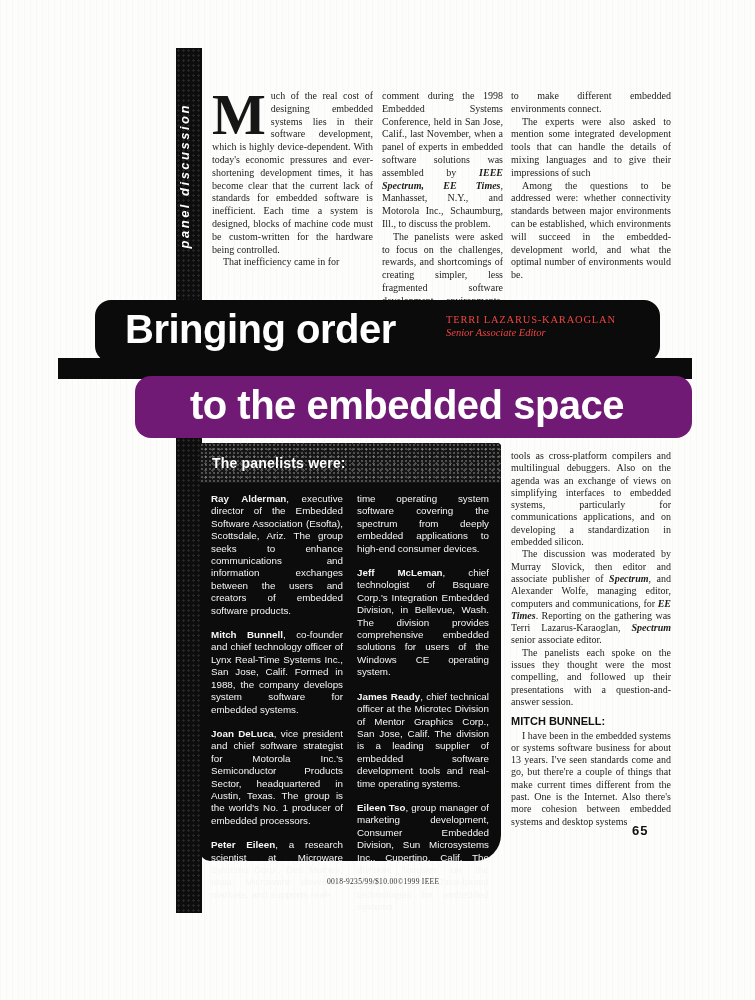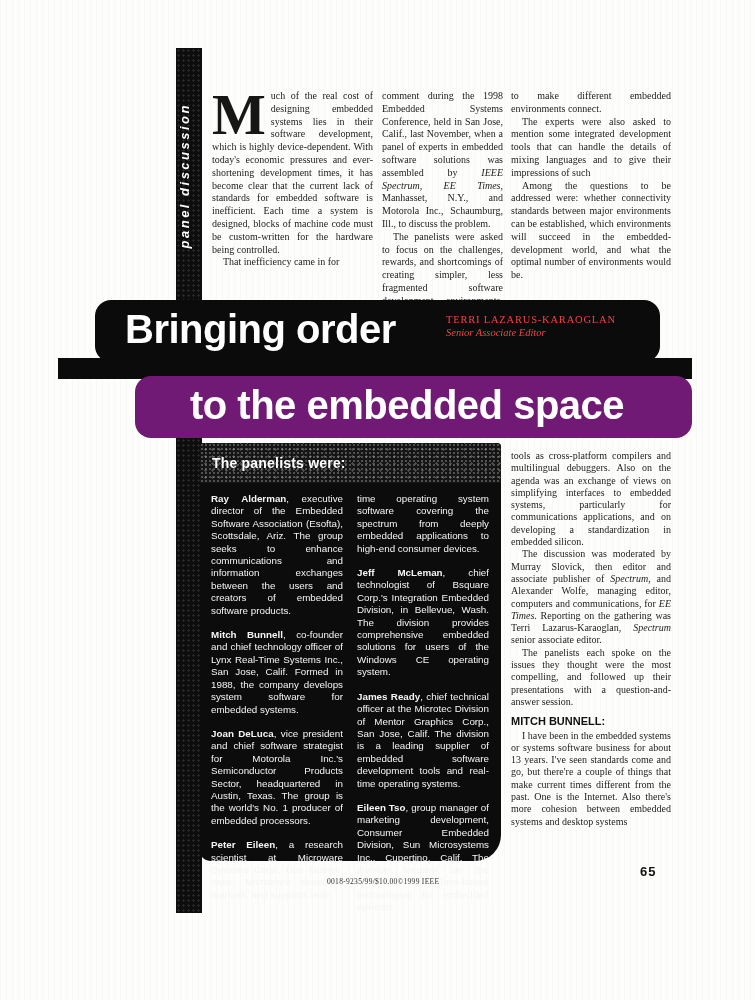--- a/index.html
+++ b/index.html
@@ -26,21 +26,21 @@
     color:#ffffff;white-space:nowrap;
   }
   
   .col{position:absolute;text-align:justify;font-size:10px;line-height:12.8px;overflow:hidden;}
   .col1{left:212px;top:90px;width:161px;height:212px;}
   .col2{left:382px;top:90px;width:121px;height:212px;}
   .col3top{left:511px;top:90px;width:160px;height:208px;}
   .col3bottom{left:511px;top:450px;width:160px;height:430px;line-height:12.3px;}
   .para{margin:0;}
   .indent{text-indent:11px;}
-  .it{font-style:italic;}
+  .it{font-style:italic;font-weight:bold;}
   .dropcap{
     float:left;font-size:57px;line-height:46px;font-weight:bold;color:#161616;
     margin:2px 5px 0 0;font-family:"Liberation Serif", serif;
   }
   .speaker{
     margin:7px 0 2px 0;font-family:"Liberation Sans", sans-serif;
     font-size:11px;font-weight:bold;color:#111;
   }
   
   .title-band{position:absolute;left:58px;top:358px;width:634px;height:21px;background:#0b0b0b;}
@@ -85,24 +85,23 @@
   .panel-cols{display:flex;gap:14px;padding:10px 11px 0 11px;}
   .panel-col{width:132px;font-size:9.8px;line-height:12.4px;text-align:justify;}
   .entry{margin:0 0 12px 0;}
   .entry b{font-weight:bold;}
   
   .footer-code{
     position:absolute;left:327px;top:877px;
     font-family:"Liberation Serif", serif;font-size:7.5px;letter-spacing:0.3px;color:#333;
   }
   .page-number{
-    position:absolute;left:632px;top:864px;
+    position:absolute;left:632px;top:823px;
     font-family:"Liberation Sans", sans-serif;font-size:13px;font-weight:bold;color:#111;
     letter-spacing:1px;
-    margin-left:8px;
   }
 </style>
 </head>
 <body>
 
 <div>
 
   <div class="sidebar-bar">
     <span class="sidebar-label">panel discussion</span>
   </div>

